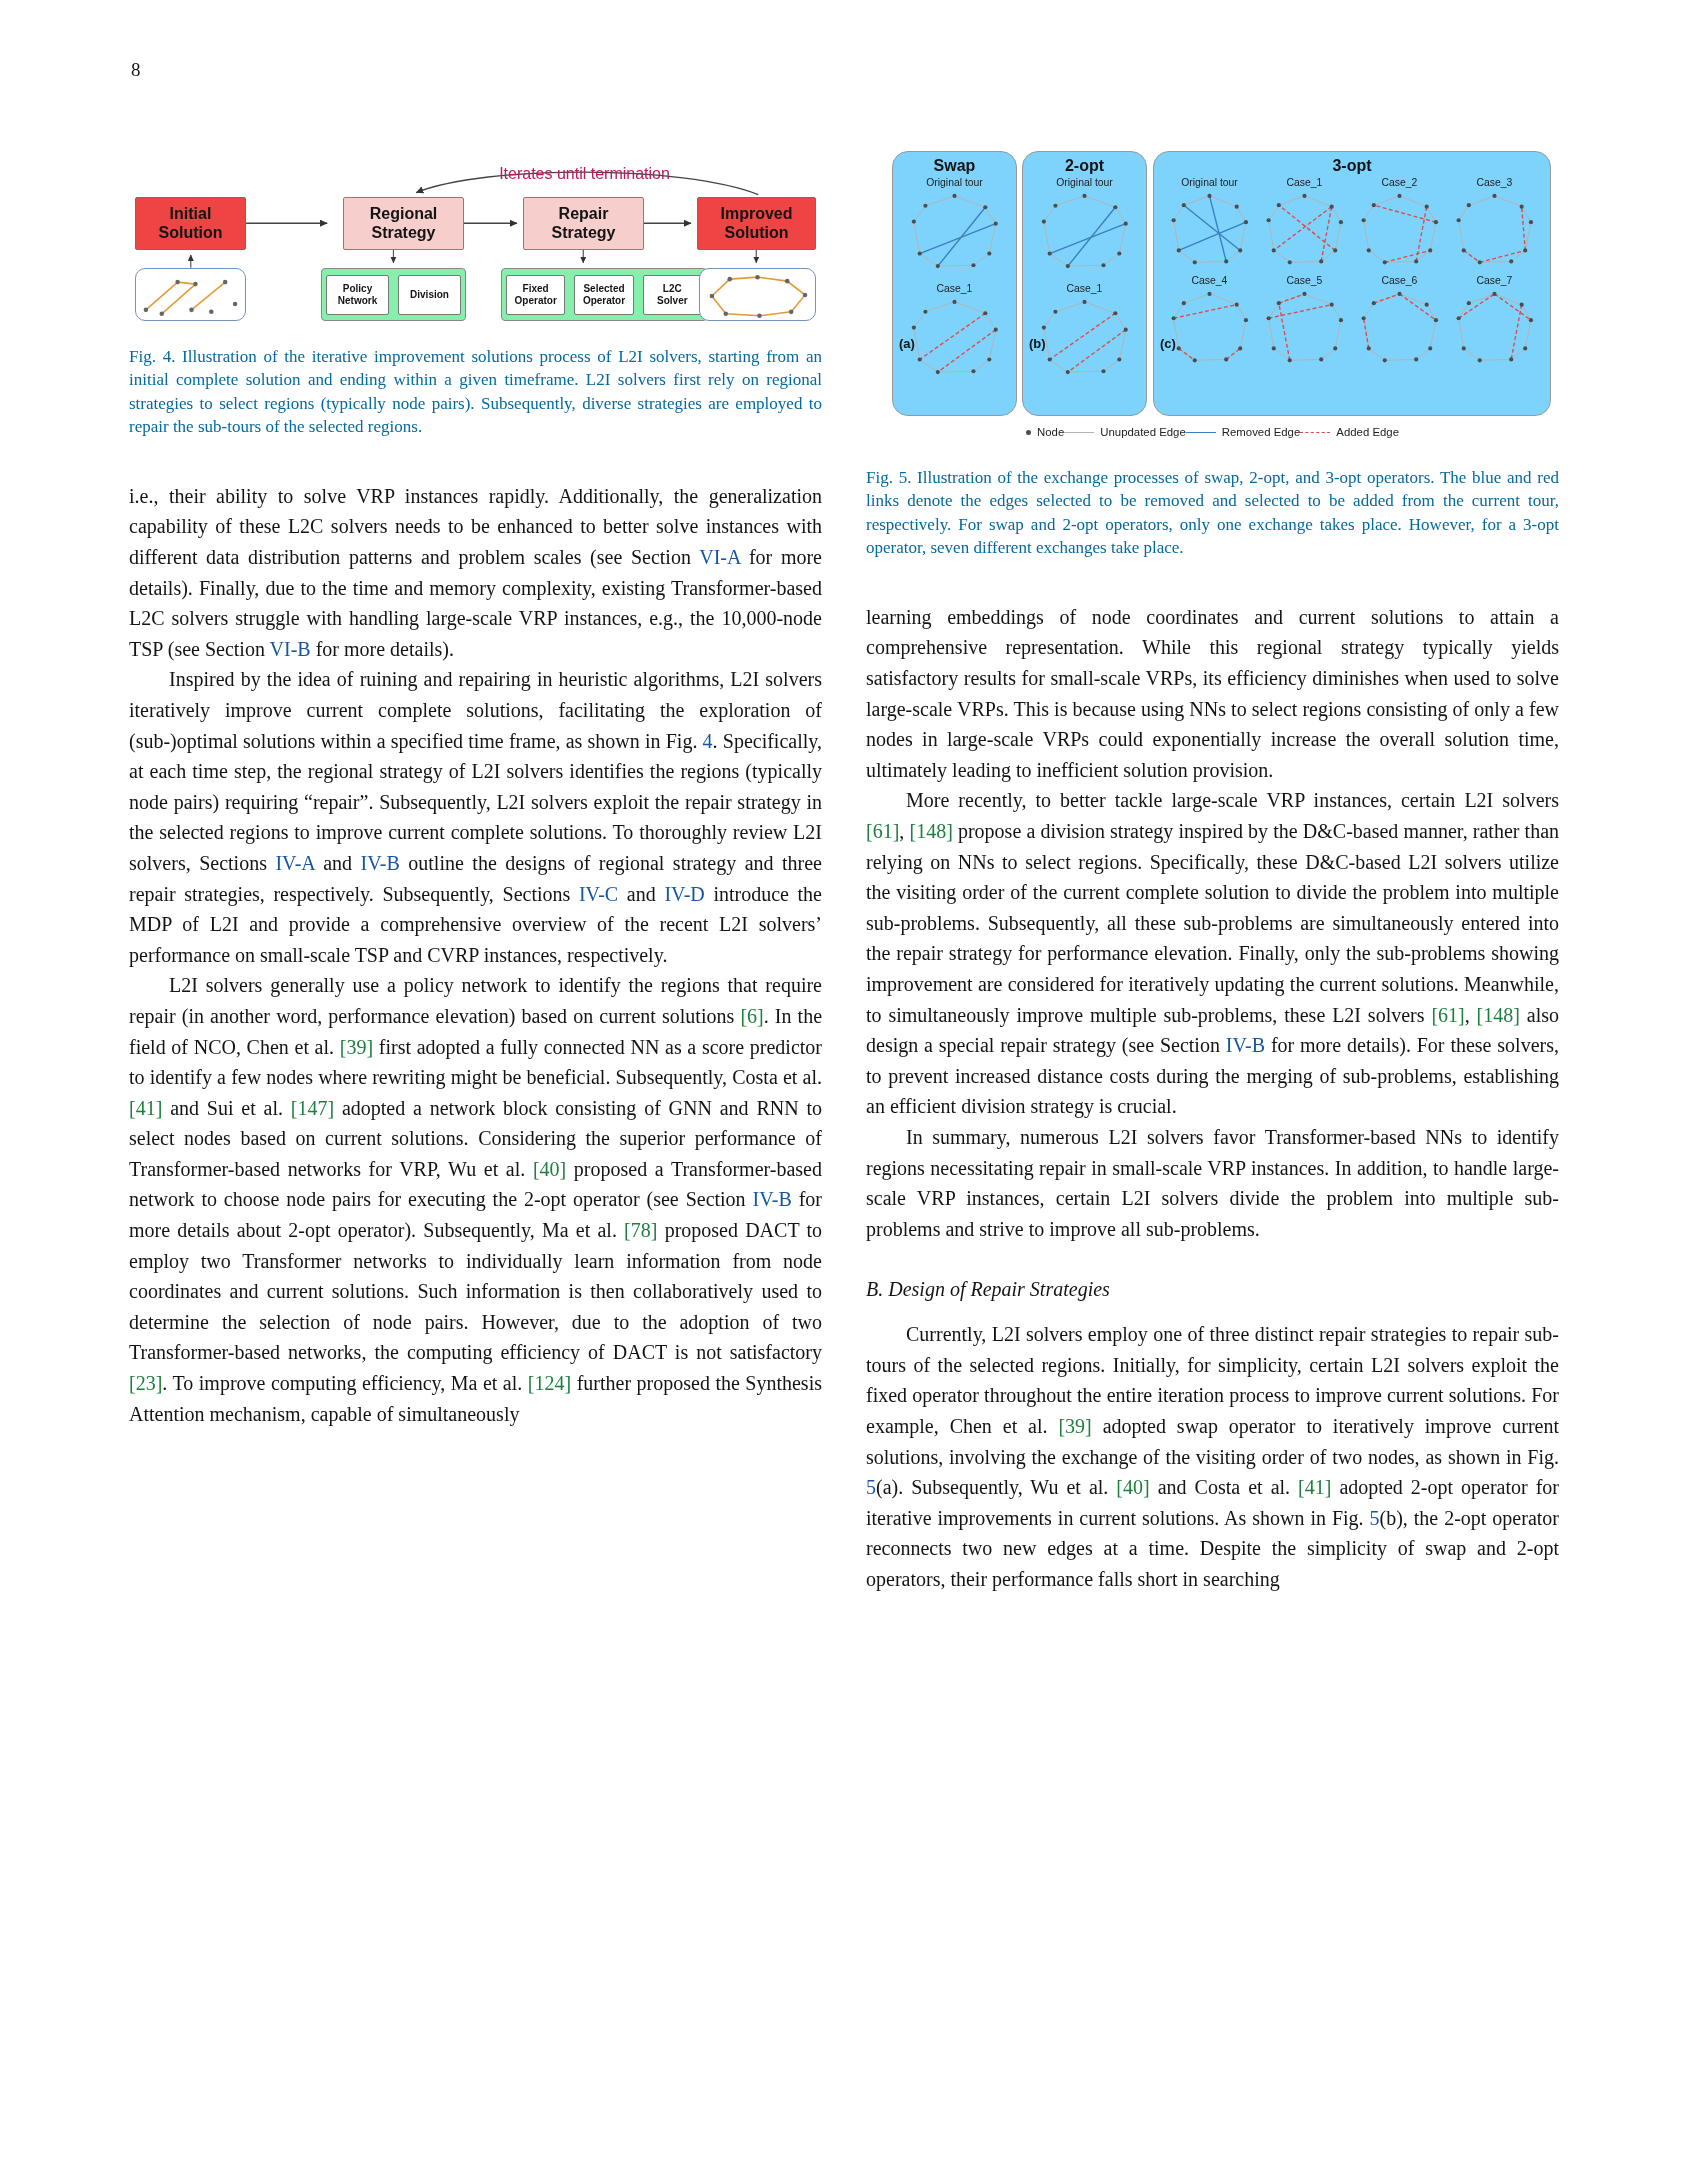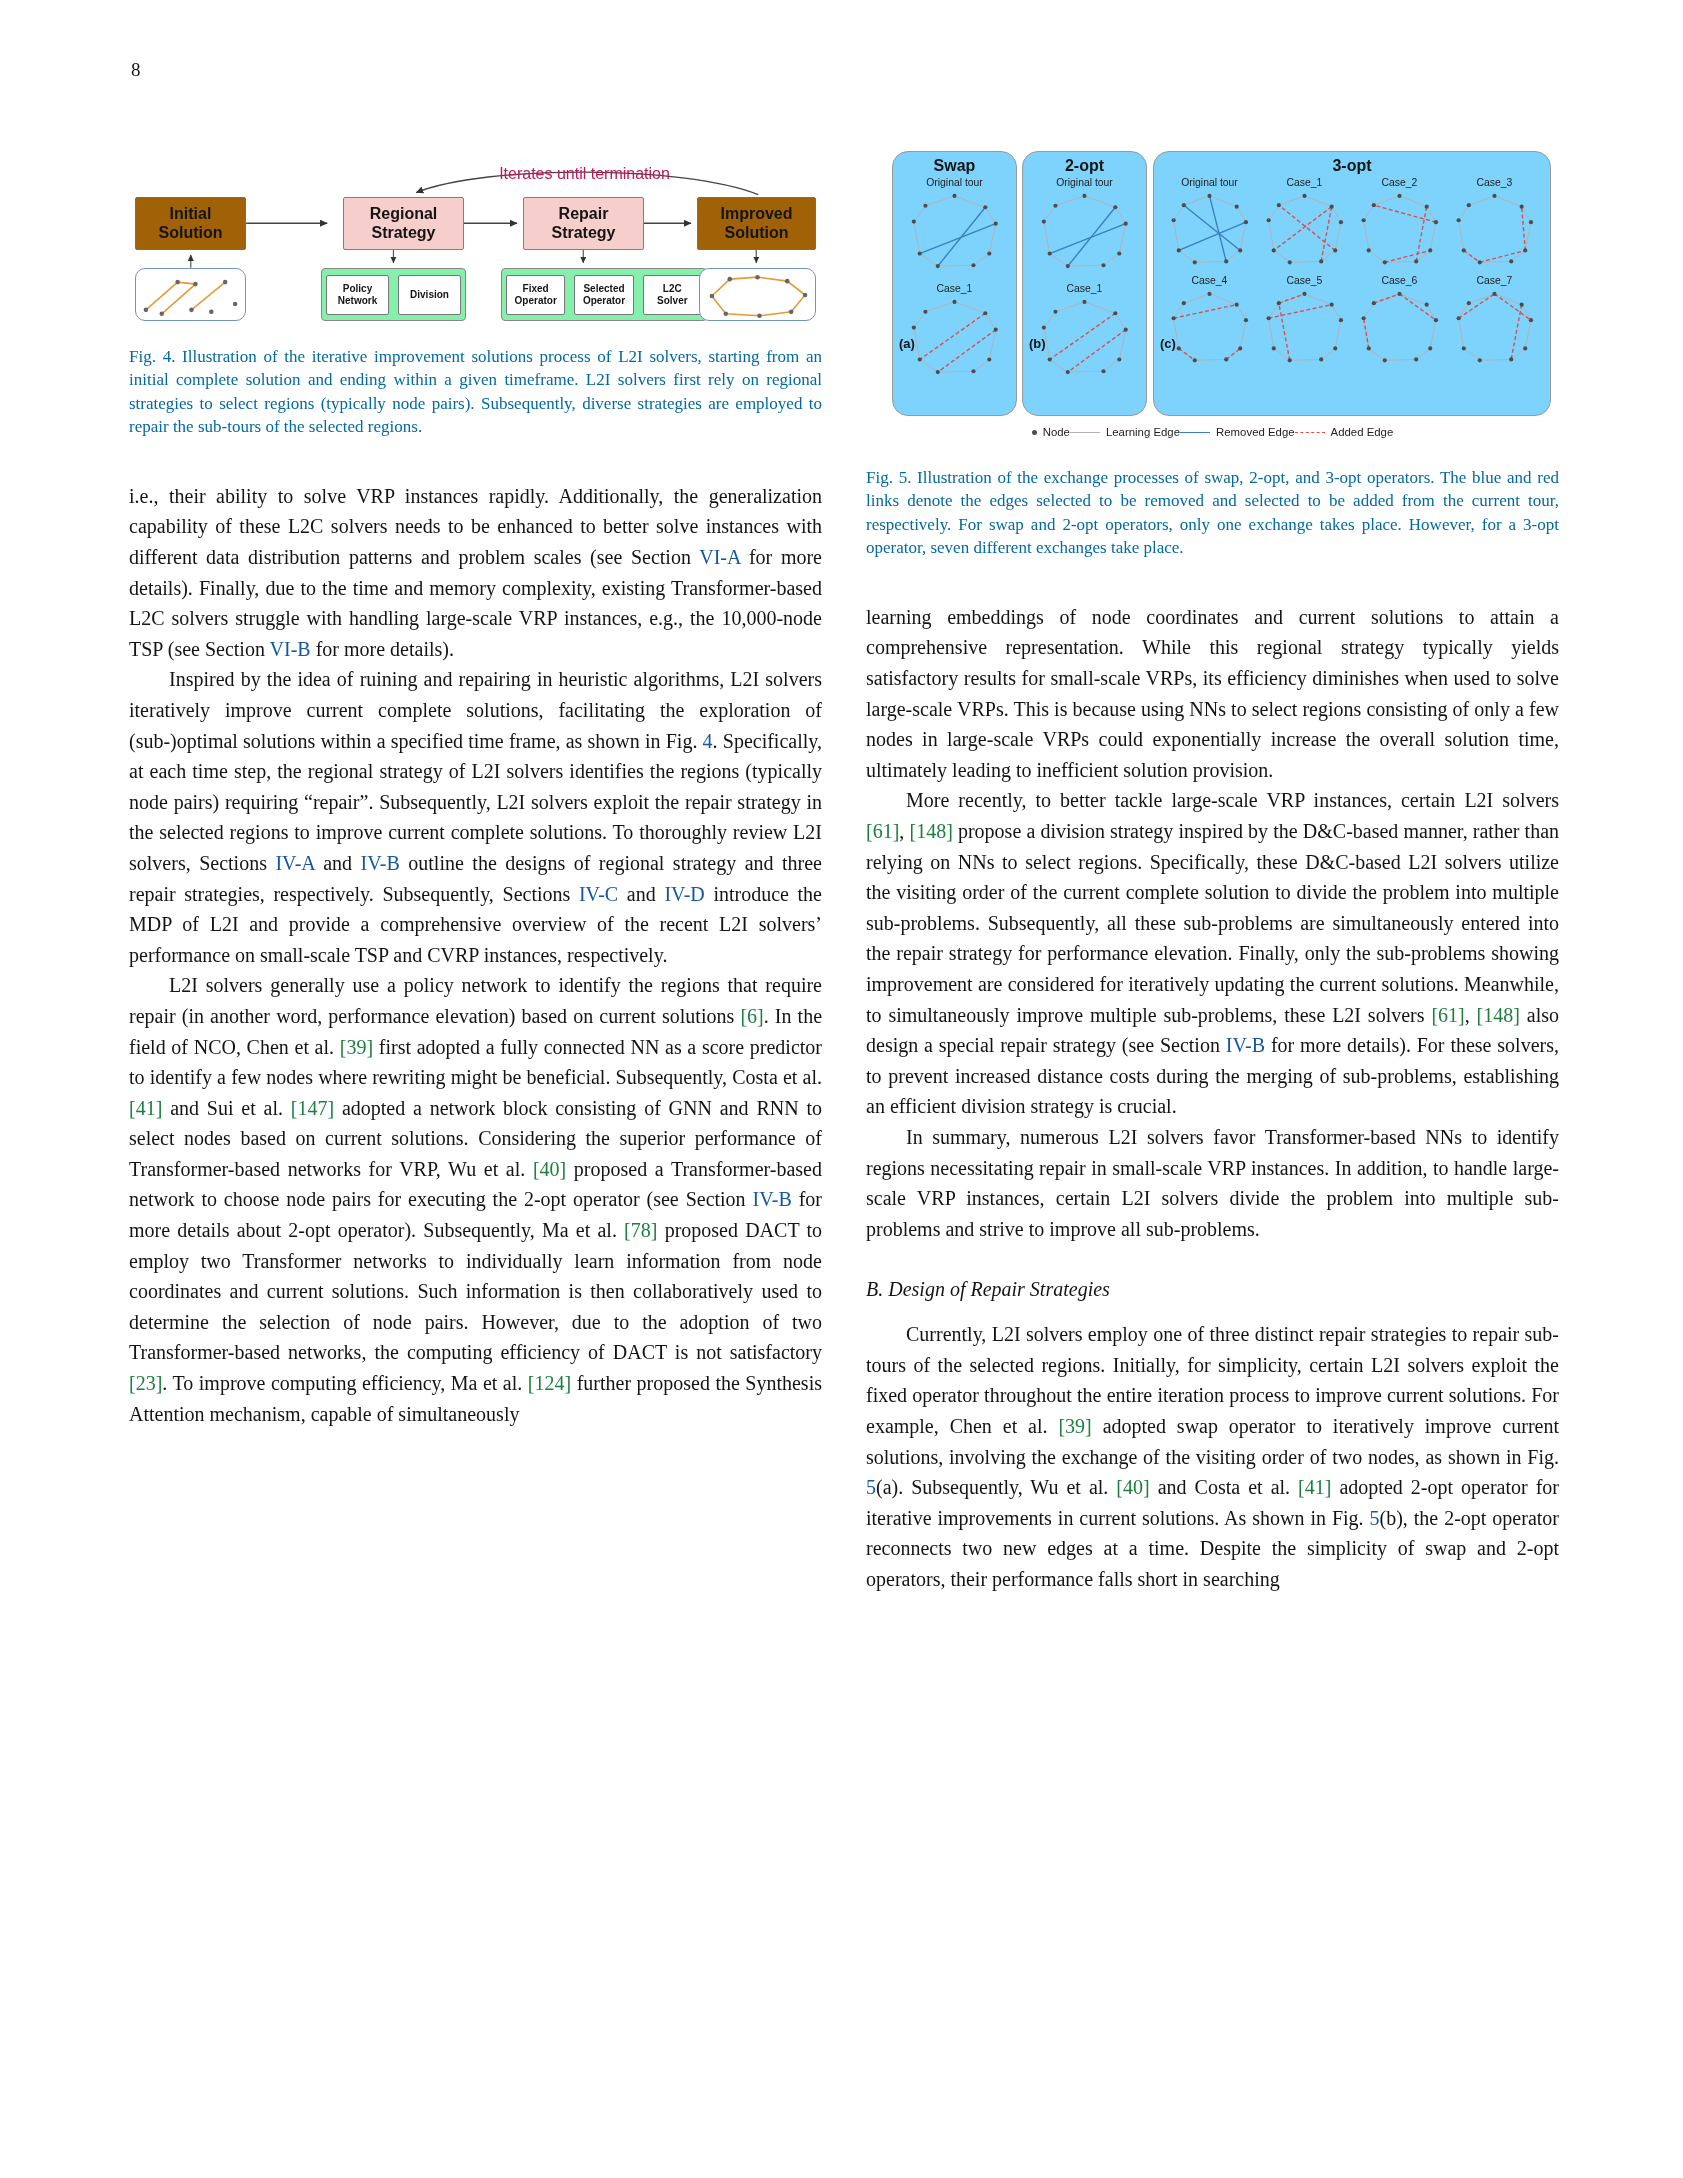--- a/index.html
+++ b/index.html
@@ -27,21 +27,21 @@
 
   
   .fig4-canvas { position: relative; width: 693px; height: 174px; margin-top: 12px;
                  font-family: "Liberation Sans", sans-serif; }
   .fig4-arrows { position: absolute; left: 0; top: 0; }
   .iter-label { position: absolute; left: 327px; top: 8px; width: 257px; text-align: center;
                 font-size: 16px; color: #be185d; }
   .fbox { position: absolute; top: 40px; height: 53px; display: flex; align-items: center;
           justify-content: center; text-align: center; font-weight: bold; font-size: 16px;
           white-space: pre-line; line-height: 1.18; border-radius: 2px; }
-  .fbox.green { background: #a16207; border: 1.4px solid #5f7a5f; }
+  .fbox.green { background: #ef4444; border: 1.4px solid #5f7a5f; }
   .fbox.pink  { background: #f6cecb; border: 1.4px solid #a8706c; }
   .fgroup { position: absolute; top: 111px; height: 53px; display: flex; gap: 9px;
             align-items: center; justify-content: center; border: 1.2px solid #888;
             border-radius: 4px; background: #86efac; padding: 4px; }
   .fmini { border: 1px solid #777; background: #fff; font-size: 10px; font-weight: bold;
            text-align: center; white-space: pre-line; line-height: 1.15; padding: 2px 3px;
            border-radius: 2px; flex: 1; display: flex; align-items: center; justify-content: center;
            min-height: 40px; }
   .fdoodle { position: absolute; top: 111px; height: 53px; border: 1.3px solid #6f95bd;
              border-radius: 10px; background: #fff; display: flex; align-items: center;
@@ -489,21 +489,21 @@
                 </div>
               </div>
             </div>
             <div class="f5-legend">
               <div class="f5-leg-item">
                 <span class="f5-ic" style="width: 5px; height: 5px; border-radius: 50%; background: rgb(77, 77, 77);"></span>
                 <span>Node</span>
               </div>
               <div class="f5-leg-item">
                 <span class="f5-ic" style="width: 30px; border-top: 1.6px solid rgb(179, 179, 179);"></span>
-                <span>Learning Edge</span>
+                <span>Unupdated Edge</span>
               </div>
               <div class="f5-leg-item">
                 <span class="f5-ic" style="width: 30px; border-top: 1.8px solid rgb(60, 127, 192);"></span>
                 <span>Removed Edge</span>
               </div>
               <div class="f5-leg-item">
                 <span class="f5-ic" style="width: 30px; border-top: 1.8px dashed rgb(224, 75, 75);"></span>
                 <span>Added Edge</span>
               </div>
             </div>

